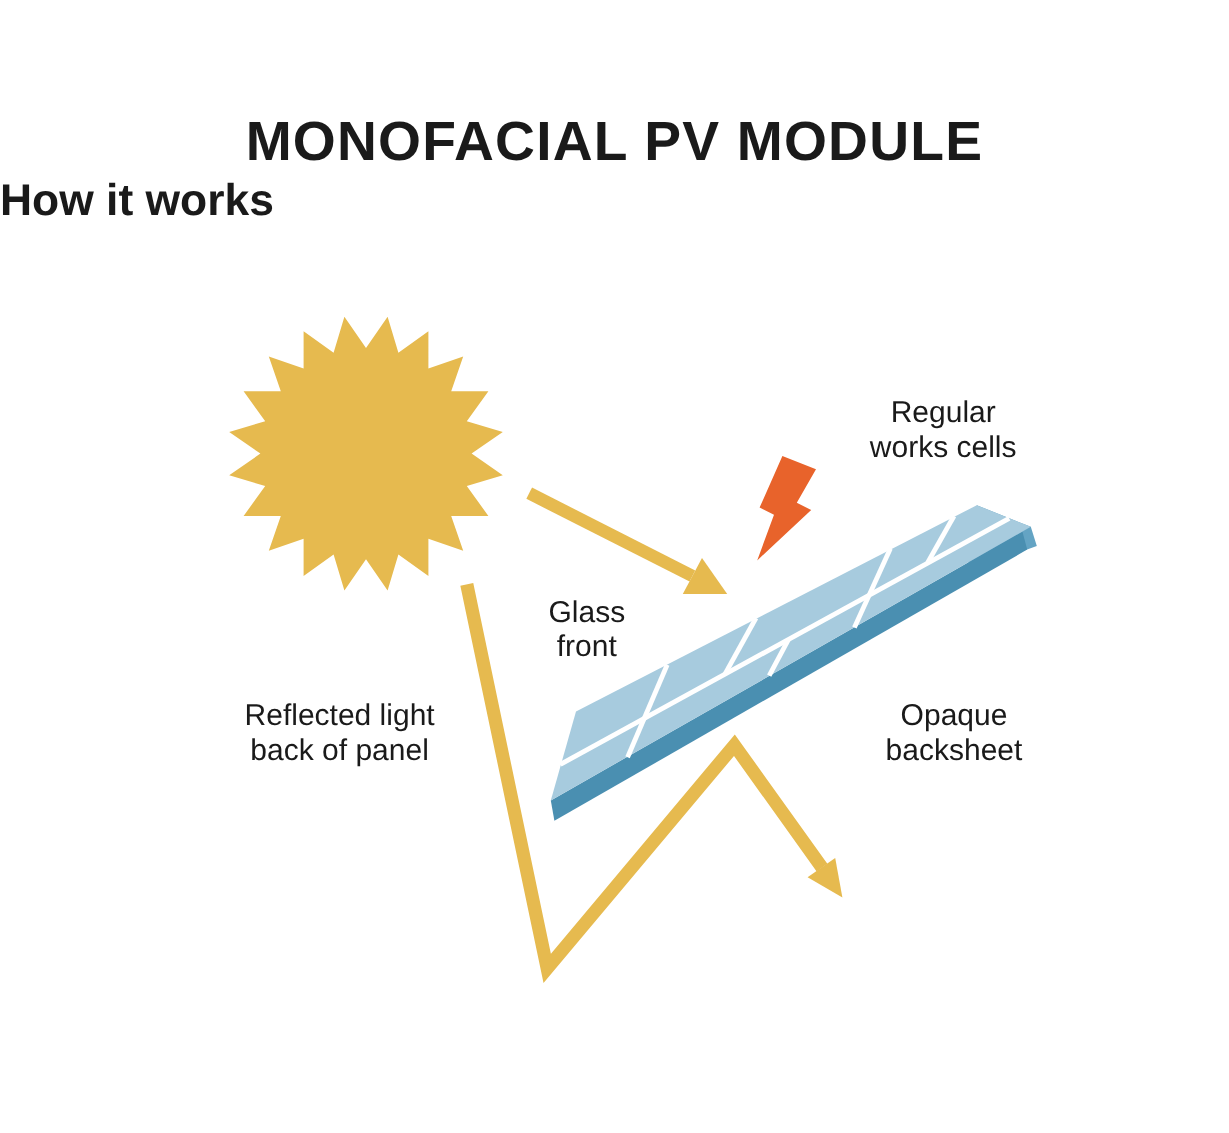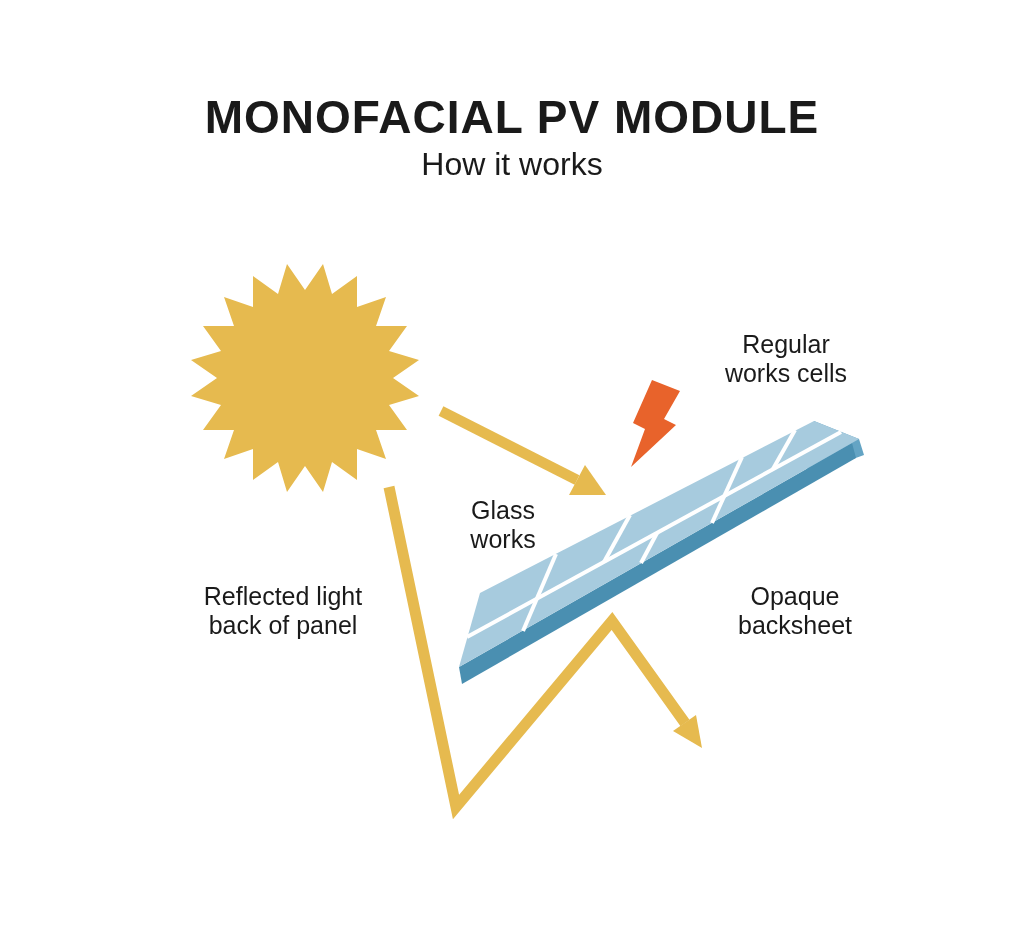--- a/index.html
+++ b/index.html
@@ -27,30 +27,30 @@
   .bolt{fill:var(--bolt-orange);}
   .panel-top{fill:var(--panel-top);}
   .panel-side{fill:var(--panel-side);}
   .panel-edge{fill:var(--panel-edge);}
   .cell-line{stroke:#FFFFFF;stroke-width:4px;fill:none;stroke-linecap:butt;}
   .title{
     position:absolute;left:0;top:92px;width:1024px;text-align:center;
     font-size:46px;font-weight:bold;letter-spacing:1px;line-height:1.1;
   }
   .subtitle{
-    position:absolute;left:0;top:146px;width:1024px;text-align:center;
-    font-size:32px;font-weight:normal;letter-spacing:0px;line-height:1.15;
+    position:absolute;left:0;top:146px;width:1024px;text-align:left;
+    font-size:37px;font-weight:bold;letter-spacing:0px;line-height:1.15;
   }
   .lbl{
     position:absolute;text-align:center;font-weight:normal;font-size:25px;line-height:29px;
     transform:translate(-50%,-50%);white-space:nowrap;
   }
   .lbl span{display:block;}
   #lbl-cells{left:786px;top:359px;}
-  #lbl-glass{left:503px;top:525px;}
+  #lbl-glass{left:489px;top:525px;}
   #lbl-opaque{left:795px;top:611px;}
   #lbl-reflected{left:245px;top:611px;margin-left:38px;}
 </style>
 </head>
 <body>
 
 <div class="stage">
 
   <svg width="1024" height="944" viewBox="0 0 1024 944">
 
@@ -100,21 +100,21 @@
   <div class="title">MONOFACIAL PV MODULE</div>
   <div class="subtitle">How it works</div>
 
   <div class="lbl" id="lbl-cells">
     <span>Regular</span>
     <span>works cells</span>
   </div>
 
   <div class="lbl" id="lbl-glass">
     <span>Glass</span>
-    <span>works</span>
+    <span>front</span>
   </div>
 
   <div class="lbl" id="lbl-opaque">
     <span>Opaque</span>
     <span>backsheet</span>
   </div>
 
   <div class="lbl" id="lbl-reflected">
     <span>Reflected light</span>
     <span>back of panel</span>

